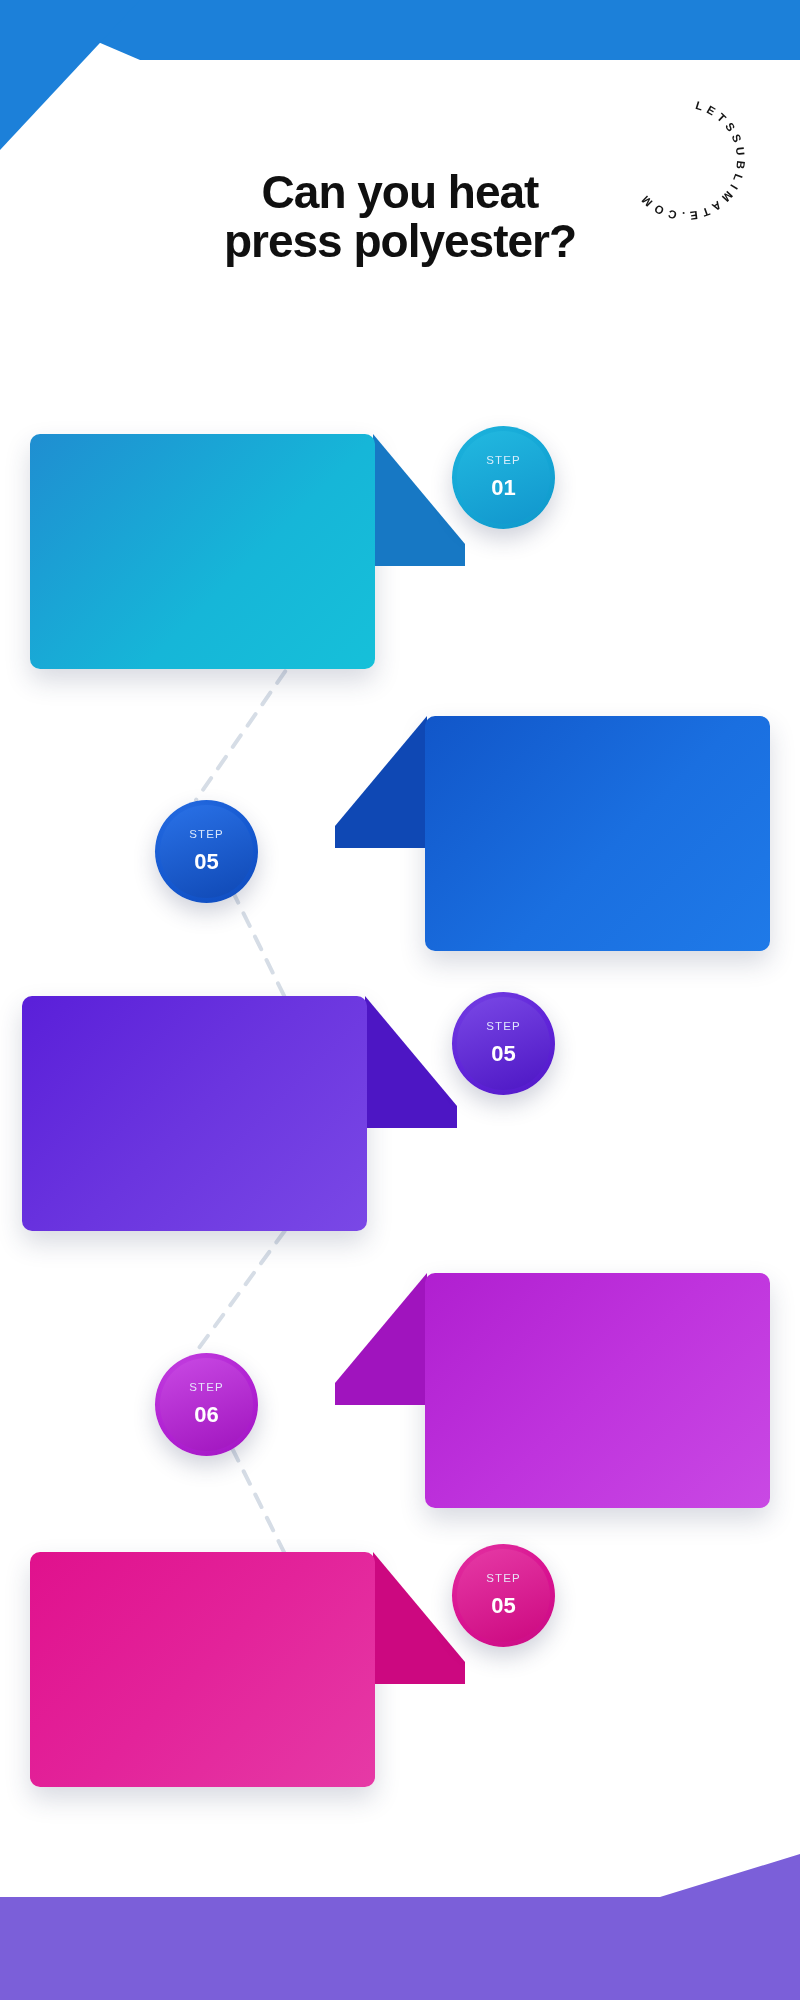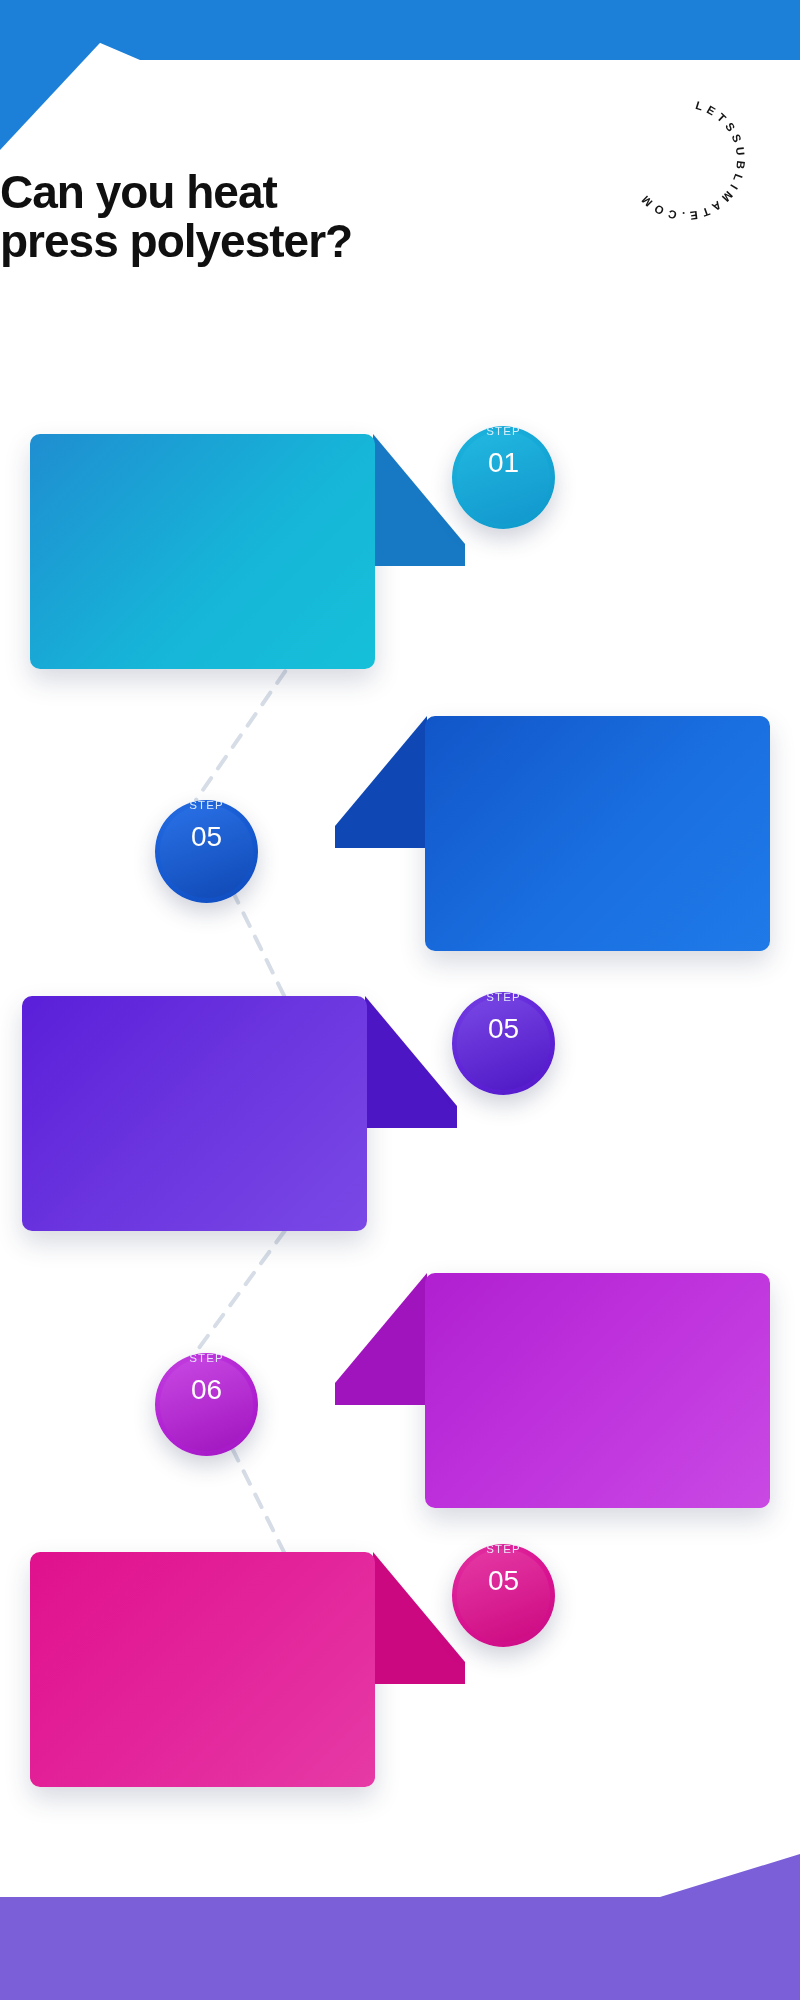--- a/index.html
+++ b/index.html
@@ -36,20 +36,21 @@
   }
   .footer-url{
     position:absolute; left:470px; top:102px;
     color:#ffffff; font-size:12px; font-weight:bold;
     letter-spacing:2.1px;
   }
 
   
   .title-block{
     position:absolute; left:0; top:168px; width:800px;
+    text-align:center;
   }
   .title-line{
     color:#101010;
     font-size:46px;
     font-weight:bold;
     line-height:1.07;
     letter-spacing:-1px;
   }
 
   
@@ -144,36 +145,36 @@
   }
   .card.left .card-desc{ left:34px; width:250px; text-align:left; }
   .card.right .card-desc{ right:34px; width:250px; text-align:right; }
 
   
   .badge{
     position:absolute;
     width:103px; height:103px;
     border-radius:50%;
     display:flex; flex-direction:column;
-    align-items:center; justify-content:flex-start;
+    align-items:center; justify-content:center;
     box-shadow:0 10px 22px rgba(40,50,90,0.22);
     z-index:5;
   }
   .badge-ring{
     position:absolute; inset:5px;
     border-radius:50%;
   }
   .badge-txt{ position:relative; z-index:2; text-align:center; }
   .badge-label{
     color:#e9f3ff; font-size:11.5px; letter-spacing:1.1px;
     display:block; line-height:1;
     opacity:0.92;
   }
   .badge-num{
-    color:#ffffff; font-size:28px; font-weight:normal;
+    color:#ffffff; font-size:22px; font-weight:bold;
     display:block; line-height:1.15; margin-top:9px;
   }
 
   
   .s1 .card-body{ background:linear-gradient(135deg,#1f8ed1 0%,#16b6d8 60%,#16c0d9 100%); }
   .s1 .wing{ background:#1778c4; }
   .s1 .badge{ background:radial-gradient(circle at 38% 30%, #1fb6de 0%, #15a7d6 55%, #0d8fc4 100%); }
   .s1 .badge-ring{ background:linear-gradient(160deg,#22b9e0,#1196cd); }
 
   .s2 .card-body{ background:linear-gradient(135deg,#1156c9 0%,#1a6fe0 55%,#1f7ae8 100%); }

